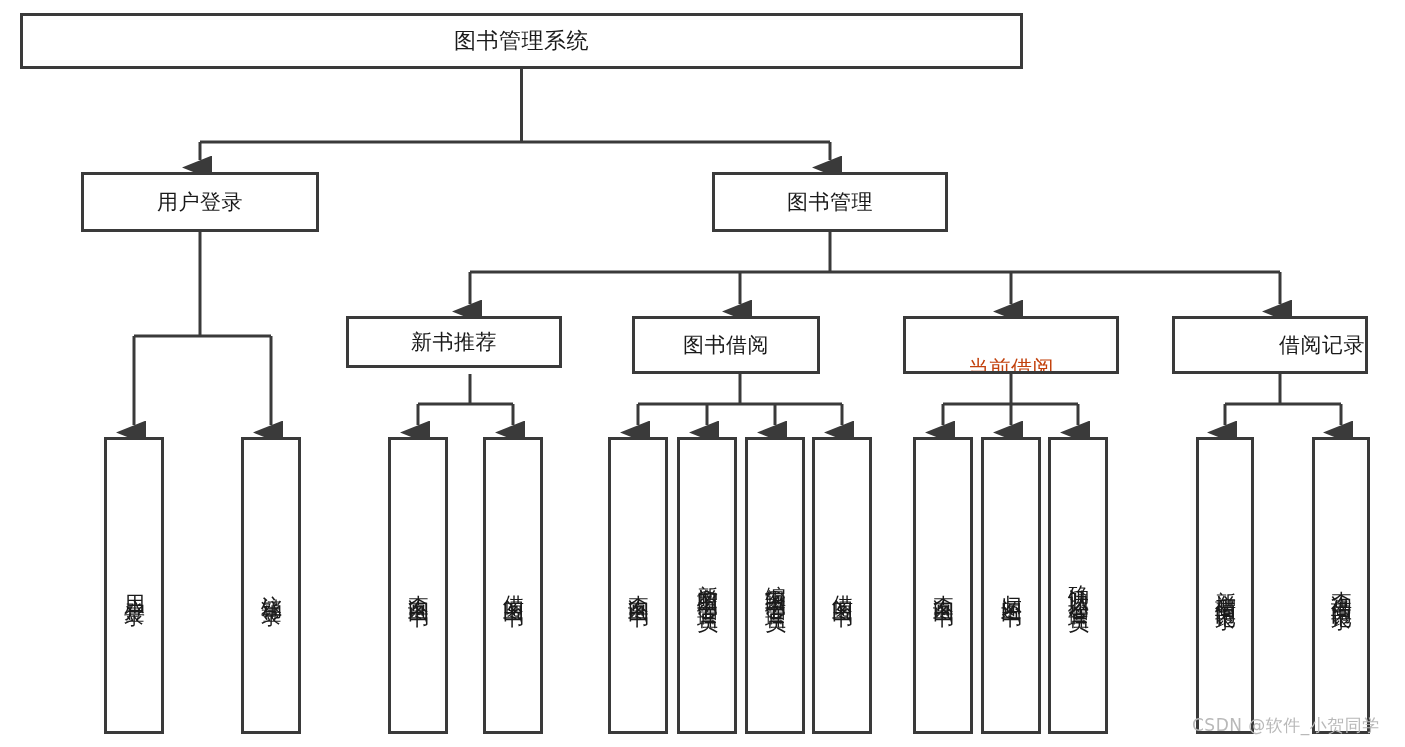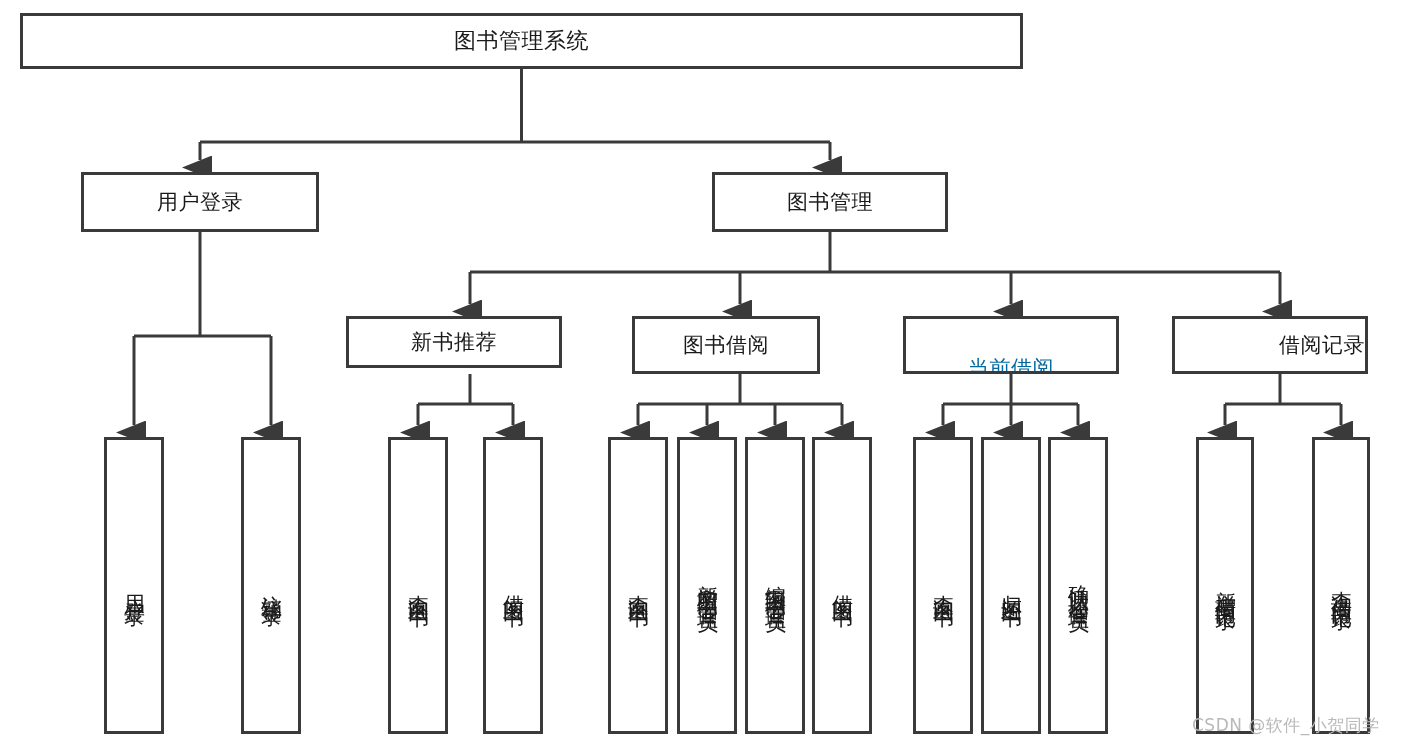--- a/index.html
+++ b/index.html
@@ -102,21 +102,21 @@
       <div class="node" style="left: 712px; top: 172px; width: 236px; height: 60px; background: rgb(255, 255, 255); border-color: rgb(58, 58, 58);">
         <span class="label" style="color: rgb(26, 26, 26); text-align: center;">图书管理</span>
       </div>
       <div class="node" style="left: 346px; top: 316px; width: 216px; height: 52px; background: rgb(255, 255, 255); border-color: rgb(58, 58, 58);">
         <span class="label" style="color: rgb(26, 26, 26);">新书推荐</span>
       </div>
       <div class="node" style="left: 632px; top: 316px; width: 188px; height: 58px; background: rgb(255, 255, 255); border-color: rgb(58, 58, 58);">
         <span class="label" style="color: rgb(26, 26, 26);">图书借阅</span>
       </div>
       <div class="node" style="left: 903px; top: 316px; width: 216px; height: 58px; background: rgb(255, 255, 255); border-color: rgb(58, 58, 58);">
-        <span class="label" style="color: #0369a1; margin-top: 47px;">当前借阅</span>
+        <span class="label" style="color: #c2410c; margin-top: 47px;">当前借阅</span>
       </div>
       <div class="node" style="left: 1172px; top: 316px; width: 196px; height: 58px; background: rgb(255, 255, 255); border-color: rgb(58, 58, 58); justify-content: flex-end;">
         <span class="label" style="color: rgb(26, 26, 26);">借阅记录</span>
       </div>
       <div class="node vertical" style="left: 104px; top: 437px; width: 60px; height: 297px; background: rgb(255, 255, 255); border-color: rgb(58, 58, 58);">
         <span class="label" style="color: rgb(26, 26, 26);">用户登录</span>
       </div>
       <div class="node vertical" style="left: 241px; top: 437px; width: 60px; height: 297px; background: rgb(255, 255, 255); border-color: rgb(58, 58, 58);">
         <span class="label" style="color: rgb(26, 26, 26);">注销登录</span>
       </div>

